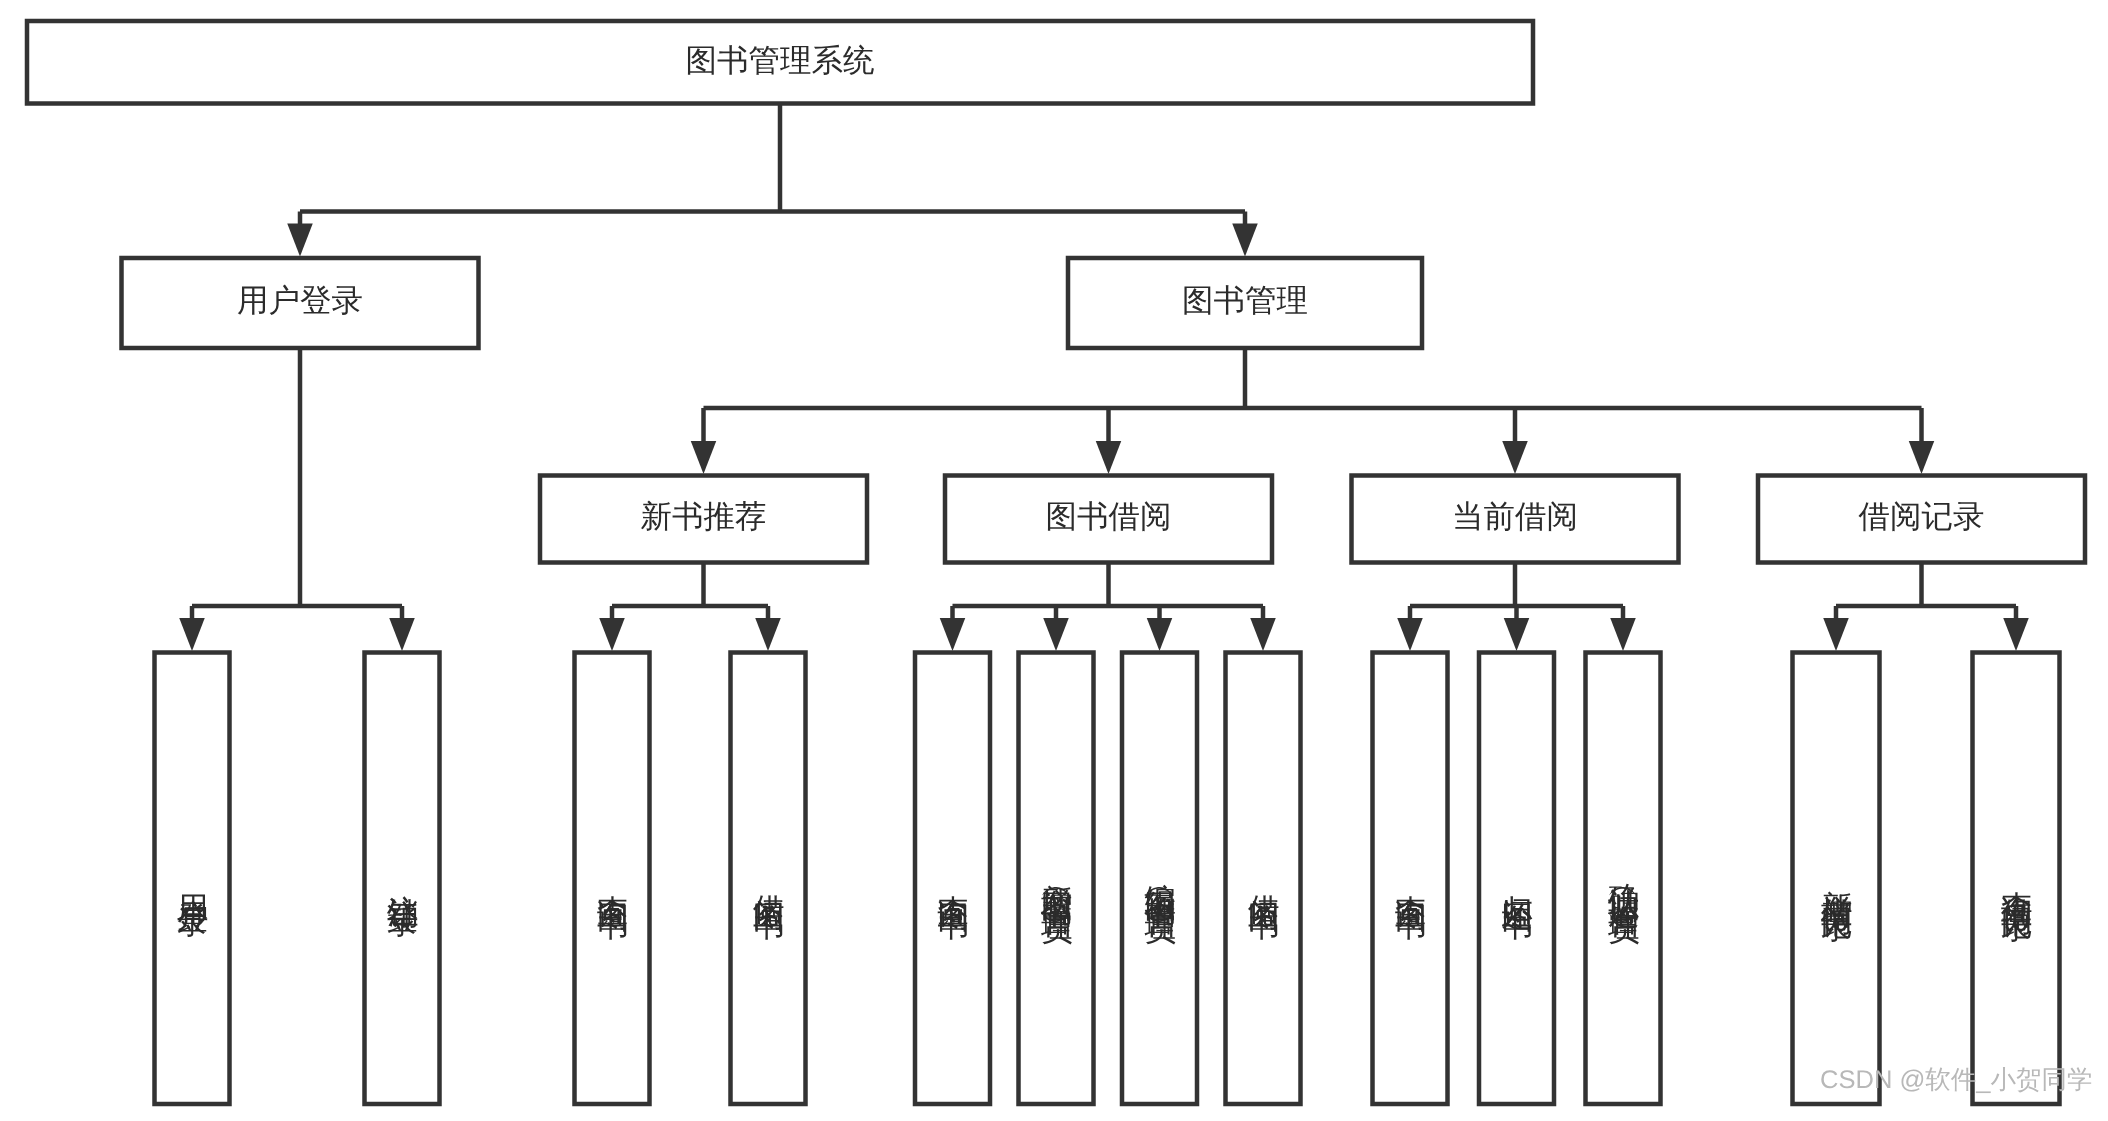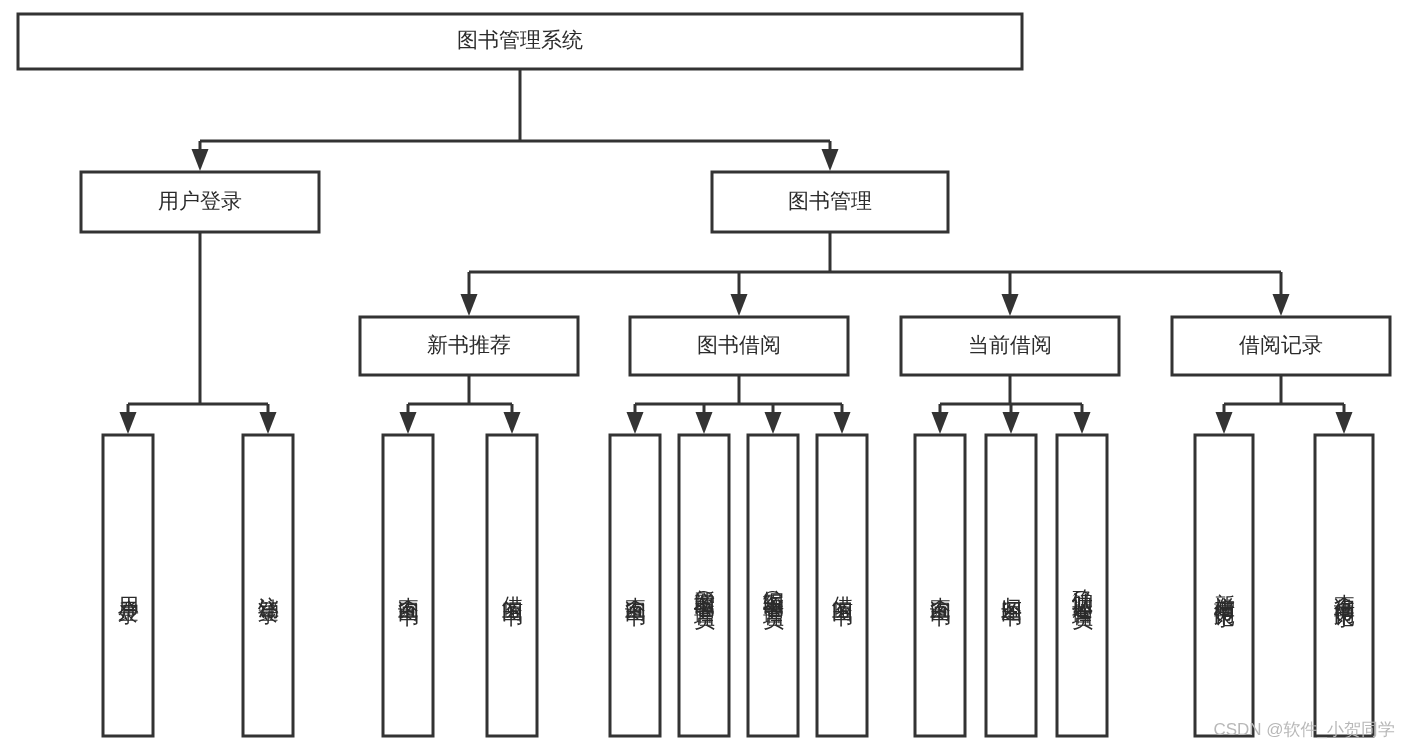--- a/index.html
+++ b/index.html
@@ -51,21 +51,21 @@
     stroke-width: 3;
     fill: none;
   }
   .arrow-head {
     fill: #333333;
     stroke: none;
   }
   .watermark {
     position: absolute;
     right: 10px;
-    bottom: 6px;
+    bottom: 16px;
     font-family: "Liberation Sans", "DejaVu Sans", sans-serif;
     font-size: 17px;
     color: #b8b8b8;
     white-space: nowrap;
     pointer-events: none;
   }
 </style>
 </head>
 <body>
 

